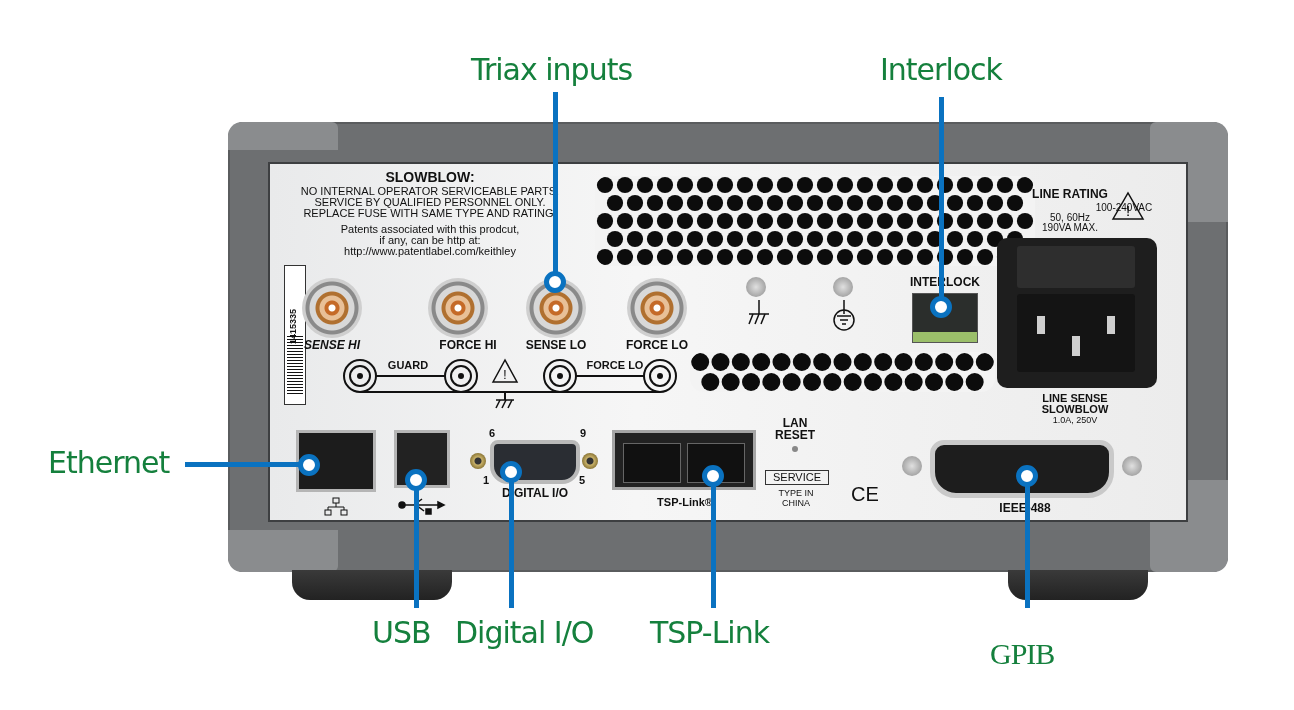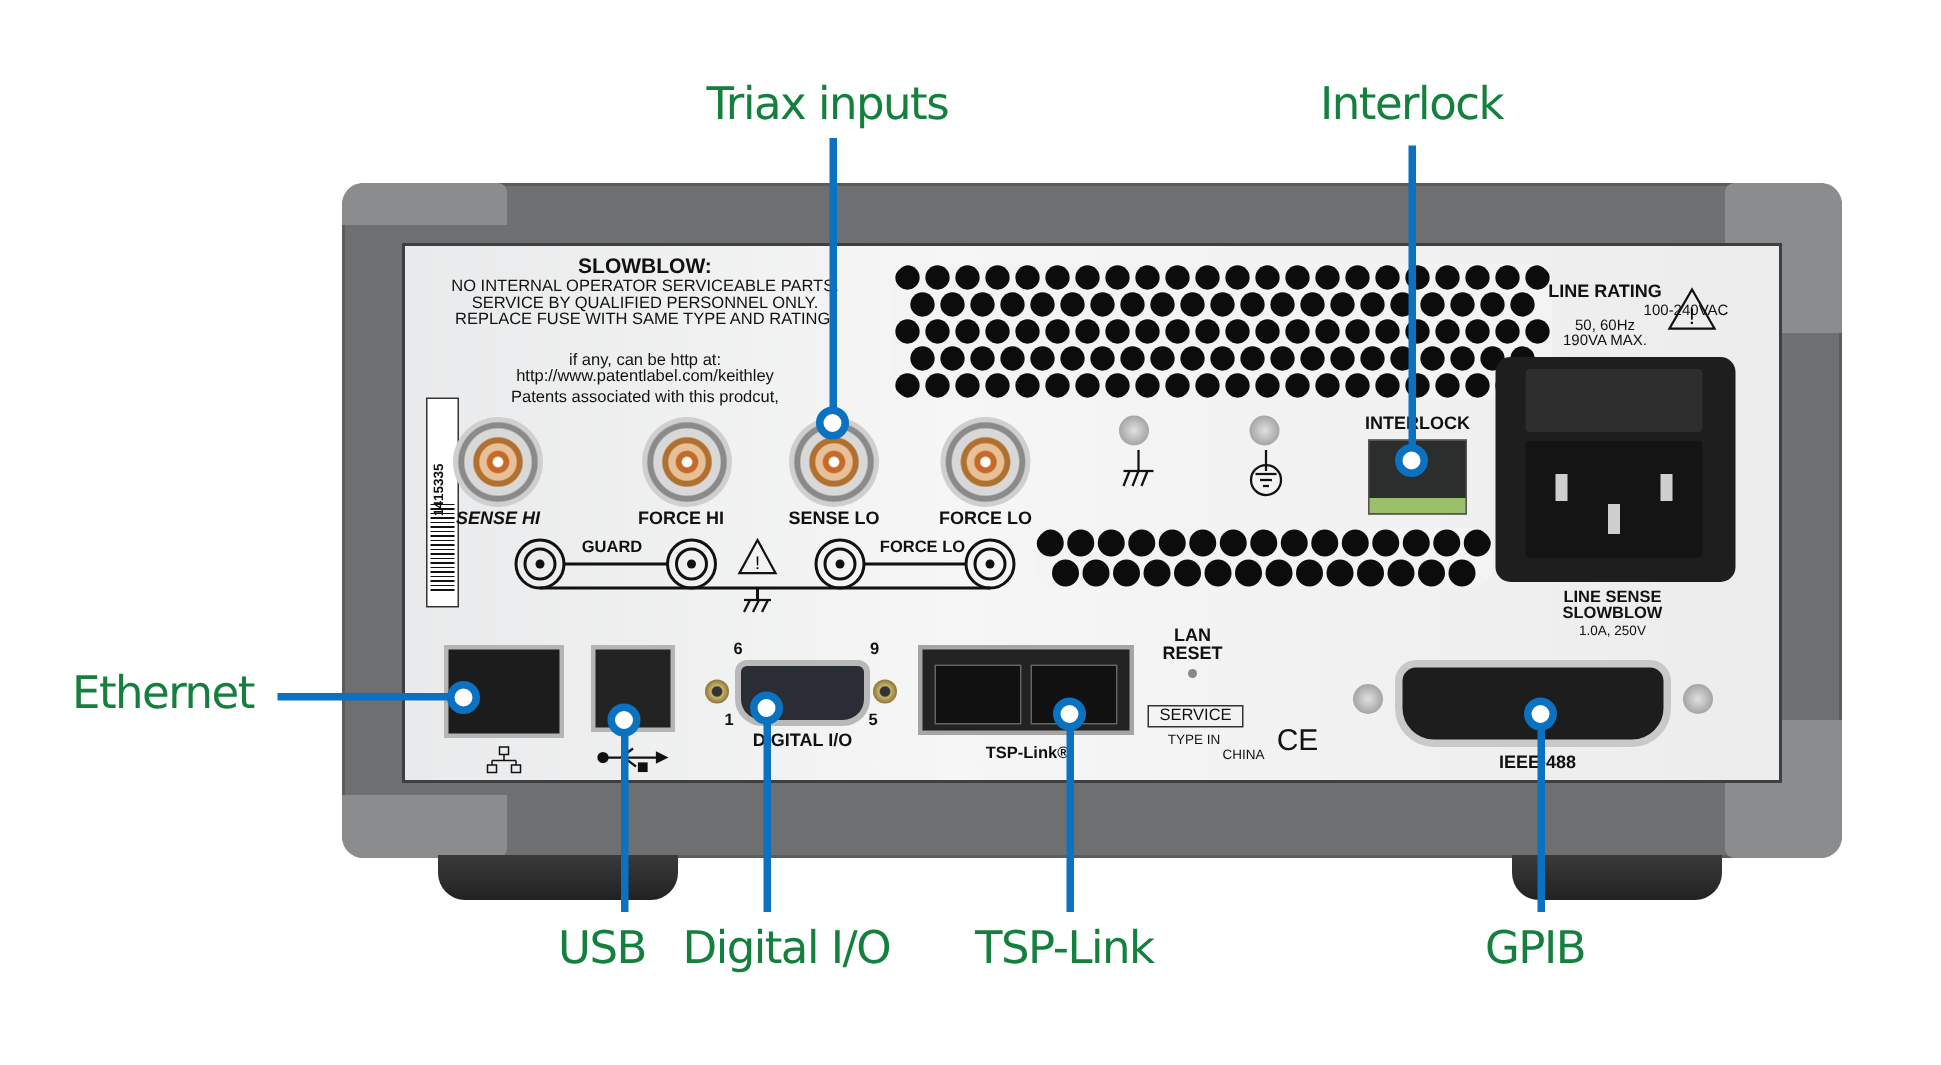--- a/index.html
+++ b/index.html
@@ -34,21 +34,21 @@
 <div class="bumper" style="left:1150px;top:480px;width:78px;height:92px;border-radius:0 0 14px 6px;"></div>
 <div class="foot" style="left:292px;top:570px;width:160px;height:30px;"></div>
 <div class="foot" style="left:1008px;top:570px;width:140px;height:30px;"></div>
 
 <div class="panel"></div>
 
 <div class="small-text bold" style="left:360px;top:172px;width:140px;font-size:14px;">SLOWBLOW:</div>
 <div class="small-text" style="left:300px;top:186px;width:260px;">NO INTERNAL OPERATOR SERVICEABLE PARTS.</div>
 <div class="small-text" style="left:300px;top:197px;width:260px;">SERVICE BY QUALIFIED PERSONNEL ONLY.</div>
 <div class="small-text" style="left:300px;top:208px;width:260px;">REPLACE FUSE WITH SAME TYPE AND RATING.</div>
-<div class="small-text" style="left:320px;top:224px;width:220px;margin-top:36px;">Patents associated with this prodcut,</div>
+<div class="small-text" style="left:320px;top:224px;width:220px;">Patents associated with this prodcut,</div>
 <div class="small-text" style="left:320px;top:235px;width:220px;">if any, can be http at:</div>
 <div class="small-text" style="left:320px;top:246px;width:220px;">http://www.patentlabel.com/keithley</div>
 
 <div class="abs" style="left:284px;top:265px;width:22px;height:140px;background:#fff;border:1px solid #333;box-sizing:border-box;">
   <div style="position:absolute;left:2px;top:70px;width:16px;height:60px;background:repeating-linear-gradient(#111 0 1px,#fff 1px 3px);"></div>
   <div class="small-text bold" style="left:-22px;top:55px;width:60px;transform:rotate(-90deg);font-size:9px;">1415335</div>
 </div>
 
 <div class="vent" style="left:595px;top:176px;width:440px;height:90px;">
   <svg width="440" height="90" id="vent-top-svg">
@@ -194,21 +194,21 @@
       <circle cx="264.3333333333333" cy="30" r="9" fill="#0c0c0c"></circle>
       <circle cx="284.6666666666667" cy="30" r="9" fill="#0c0c0c"></circle>
     </svg>
 </div>
 
 <div class="triax" style="left:302px;top:278px;"></div>
 <div class="triax" style="left:428px;top:278px;"></div>
 <div class="triax" style="left:526px;top:278px;"></div>
 <div class="triax" style="left:627px;top:278px;"></div>
 <div class="small-text bold" style="left:302px;top:340px;width:60px;font-size:12px;font-style:italic;">SENSE HI</div>
-<div class="small-text bold" style="left:414px;top:340px;width:80px;font-size:12px;">FORCE HI</div>
+<div class="small-text bold" style="left:428px;top:340px;width:80px;font-size:12px;">FORCE HI</div>
 <div class="small-text bold" style="left:516px;top:340px;width:80px;font-size:12px;">SENSE LO</div>
 <div class="small-text bold" style="left:617px;top:340px;width:80px;font-size:12px;">FORCE LO</div>
 
 <svg class="abs" style="left:330px;top:352px;" width="360" height="60">
   <g fill="none" stroke="#111" stroke-width="2">
     <circle cx="30" cy="24" r="16"></circle>
       <circle cx="30" cy="24" r="10"></circle>
     <circle cx="131" cy="24" r="16"></circle>
       <circle cx="131" cy="24" r="10"></circle>
     <circle cx="230" cy="24" r="16"></circle>
@@ -324,21 +324,21 @@
   <div style="position:absolute;left:8px;top:10px;width:56px;height:38px;background:#111;border:1px solid #666;"></div>
   <div style="position:absolute;left:72px;top:10px;width:56px;height:38px;background:#111;border:1px solid #666;"></div>
 </div>
 <div class="small-text bold" style="left:640px;top:497px;width:90px;">TSP-Link®</div>
 
 <div class="small-text bold" style="left:770px;top:418px;width:50px;font-size:12px;">LAN</div>
 <div class="small-text bold" style="left:770px;top:430px;width:50px;font-size:12px;">RESET</div>
 <div class="abs" style="left:792px;top:446px;width:6px;height:6px;border-radius:50%;background:#888;"></div>
 <div class="small-text" style="left:765px;top:470px;width:62px;border:1px solid #333;padding:1px 0;font-size:11px;">SERVICE</div>
 <div class="small-text" style="left:765px;top:488px;width:62px;font-size:9px;">TYPE IN</div>
-<div class="small-text" style="left:798px;top:498px;width:62px;font-size:9px;">CHINA</div>
+<div class="small-text" style="left:765px;top:498px;width:62px;font-size:9px;">CHINA</div>
 <div class="small-text" style="left:845px;top:484px;width:40px;font-size:20px;line-height:20px;">CE</div>
 
 <div class="screw" style="left:902px;top:456px;"></div>
 <div class="screw" style="left:1122px;top:456px;"></div>
 <div class="abs" style="left:930px;top:440px;width:184px;height:58px;background:#1d1d1d;border:5px solid #c9c9c9;border-radius:14px 14px 26px 26px;box-sizing:border-box;"></div>
 <div class="small-text bold" style="left:985px;top:503px;width:80px;font-size:12px;">IEEE-488</div>
 
 <div class="vline" style="left:553px;top:92px;height:190px;"></div>
 <div class="dot" style="left:544px;top:271px;"></div>
 <div class="vline" style="left:939px;top:97px;height:210px;"></div>
@@ -353,13 +353,13 @@
 <div class="dot" style="left:702px;top:465px;"></div>
 <div class="vline" style="left:1025px;top:474px;height:134px;"></div>
 <div class="dot" style="left:1016px;top:465px;"></div>
 
 <div class="callout-label" style="left:471px;top:52px;">Triax inputs</div>
 <div class="callout-label" style="left:880px;top:52px;">Interlock</div>
 <div class="callout-label" style="left:48px;top:445px;">Ethernet</div>
 <div class="callout-label" style="left:372px;top:615px;">USB</div>
 <div class="callout-label" style="left:455px;top:615px;">Digital I/O</div>
 <div class="callout-label" style="left:650px;top:615px;">TSP-Link</div>
-<div class="callout-label" style="left:990px;top:615px;">GPIB</div>
+<div class="callout-label" style="left:990px;top:637px;font-family:Liberation Serif, serif;">GPIB</div>
 
 </body></html>

